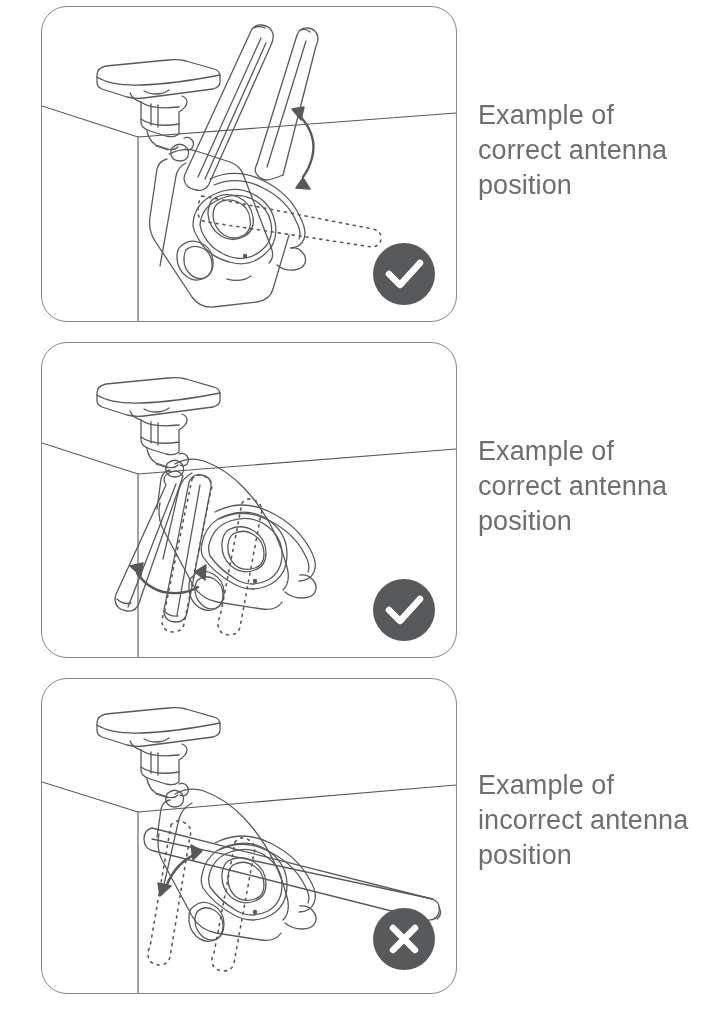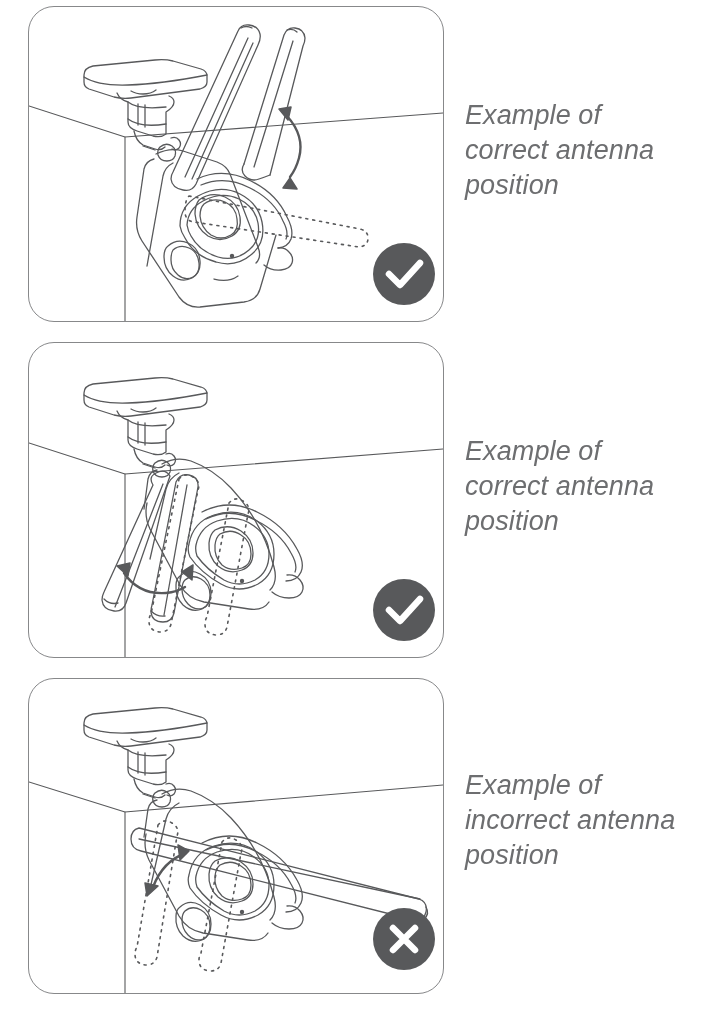--- a/index.html
+++ b/index.html
@@ -14,26 +14,25 @@
     overflow: hidden;
   }
   .page {
     position: relative;
     width: 720px;
     height: 1011px;
     background: #ffffff;
   }
   .row {
     position: absolute;
-    left: 3px;
+    left: 16px;
     width: 652px;
     height: 330px;
     display: flex;
     align-items: flex-start;
-    font-style: italic;
   }
   #row-1 { top: 0px; }
   #row-2 { top: 336px; }
   #row-3 { top: 672px; }
 
   .panel {
     position: absolute;
     left: 25px;
     top: 6px;
     width: 416px;

